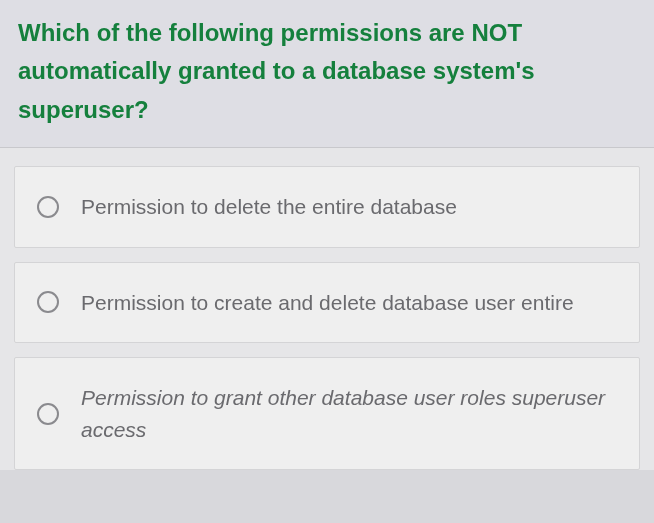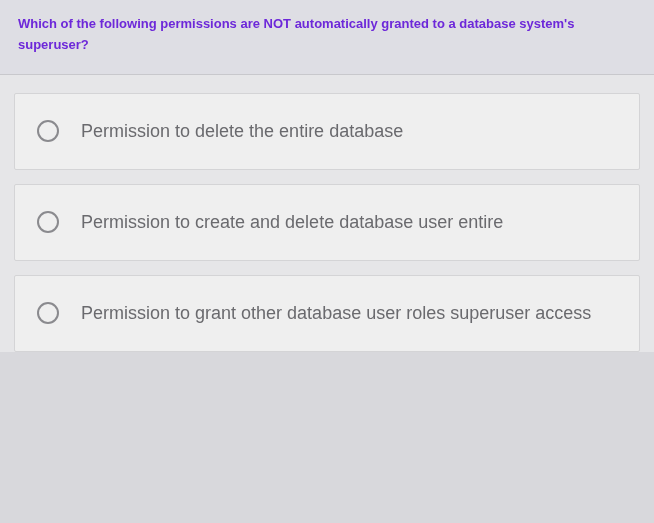--- a/index.html
+++ b/index.html
@@ -13,53 +13,54 @@
       font-family: Arial, Helvetica, sans-serif;
       background: #d8d8dc;
       overflow: hidden;
     }
     .question-header {
       background: #dedee4;
       padding: 14px 18px 18px 18px;
       border-bottom: 1px solid #c8c8cc;
     }
     .question-text {
-      font-size: 13px;
+      font-size: 24px;
       font-weight: bold;
-      color: #6d28d9;
+      color: #15803d;
       line-height: 1.6;
     }
     .options-container {
       background: #e6e6e8;
       padding: 18px 14px 0 14px;
     }
     .option-row {
       background: #efefef;
       border: 1px solid #d4d4d6;
       border-radius: 2px;
       margin-bottom: 14px;
       padding: 24px 22px;
       display: flex;
       align-items: center;
       gap: 22px;
       cursor: pointer;
     }
     .option-row:last-child {
       margin-bottom: 0;
+      font-style: italic;
     }
     .radio-circle {
       width: 22px;
       height: 22px;
       min-width: 22px;
       border: 2px solid #8a8a8e;
       border-radius: 50%;
       background: transparent;
     }
     .option-label {
-      font-size: 18px;
+      font-size: 21px;
       color: #6a6a6e;
       line-height: 1.5;
     }
   </style>
 </head>
 <body>
 
 <div class="question-header">
   <div class="question-text">Which of the following permissions are NOT automatically granted to a database system's superuser?</div>
 </div>

